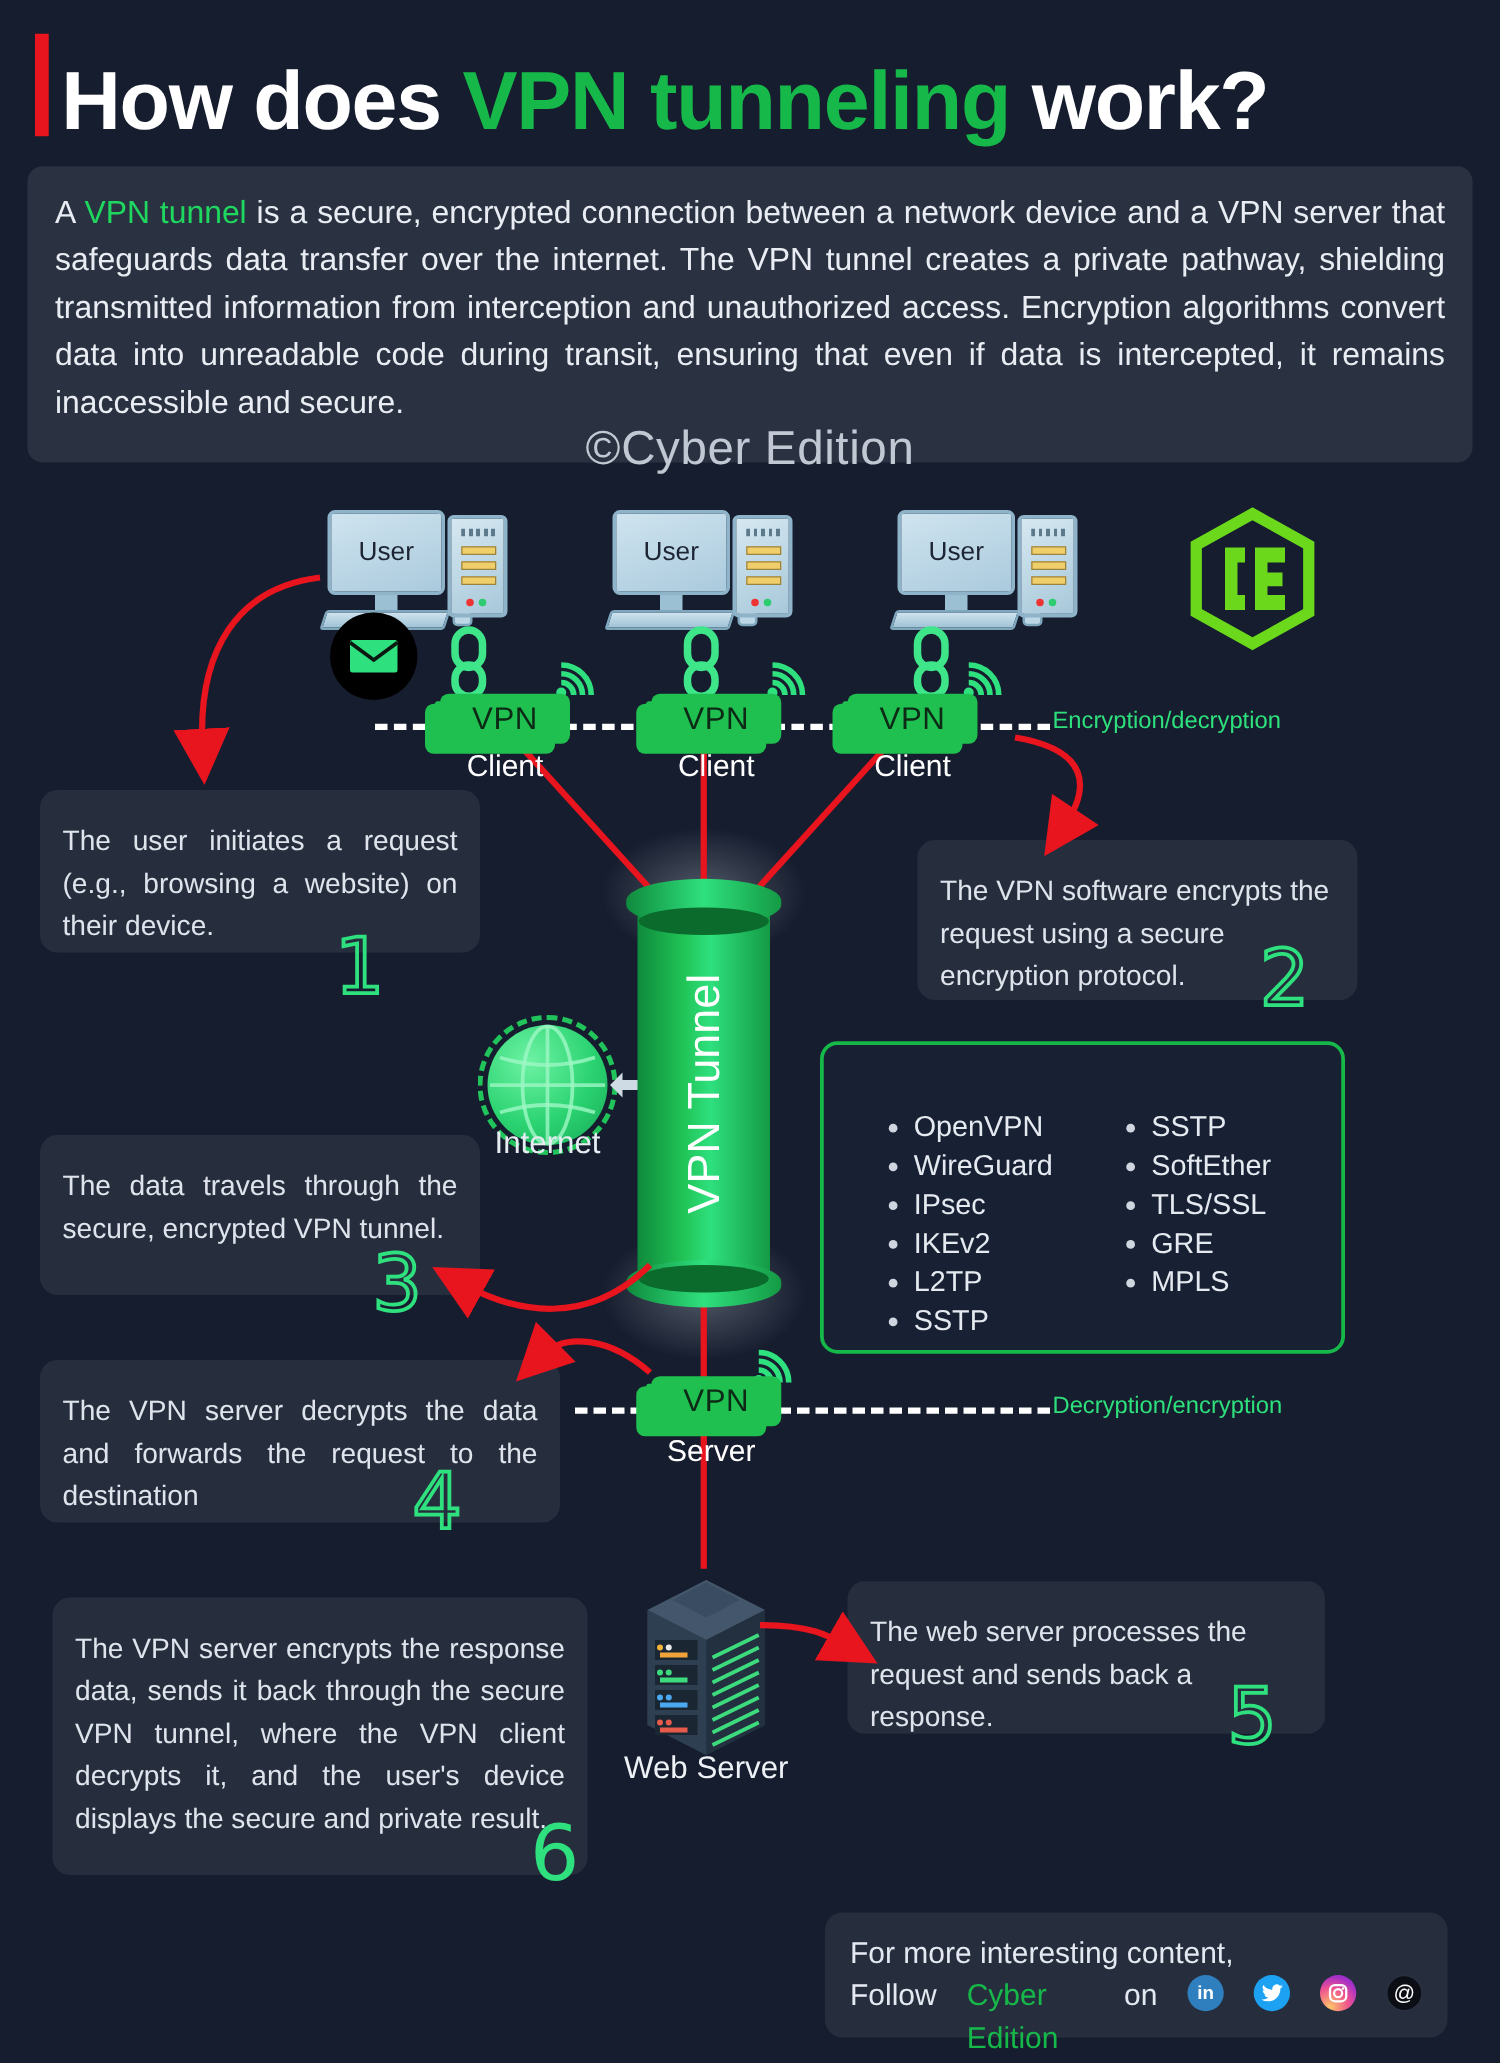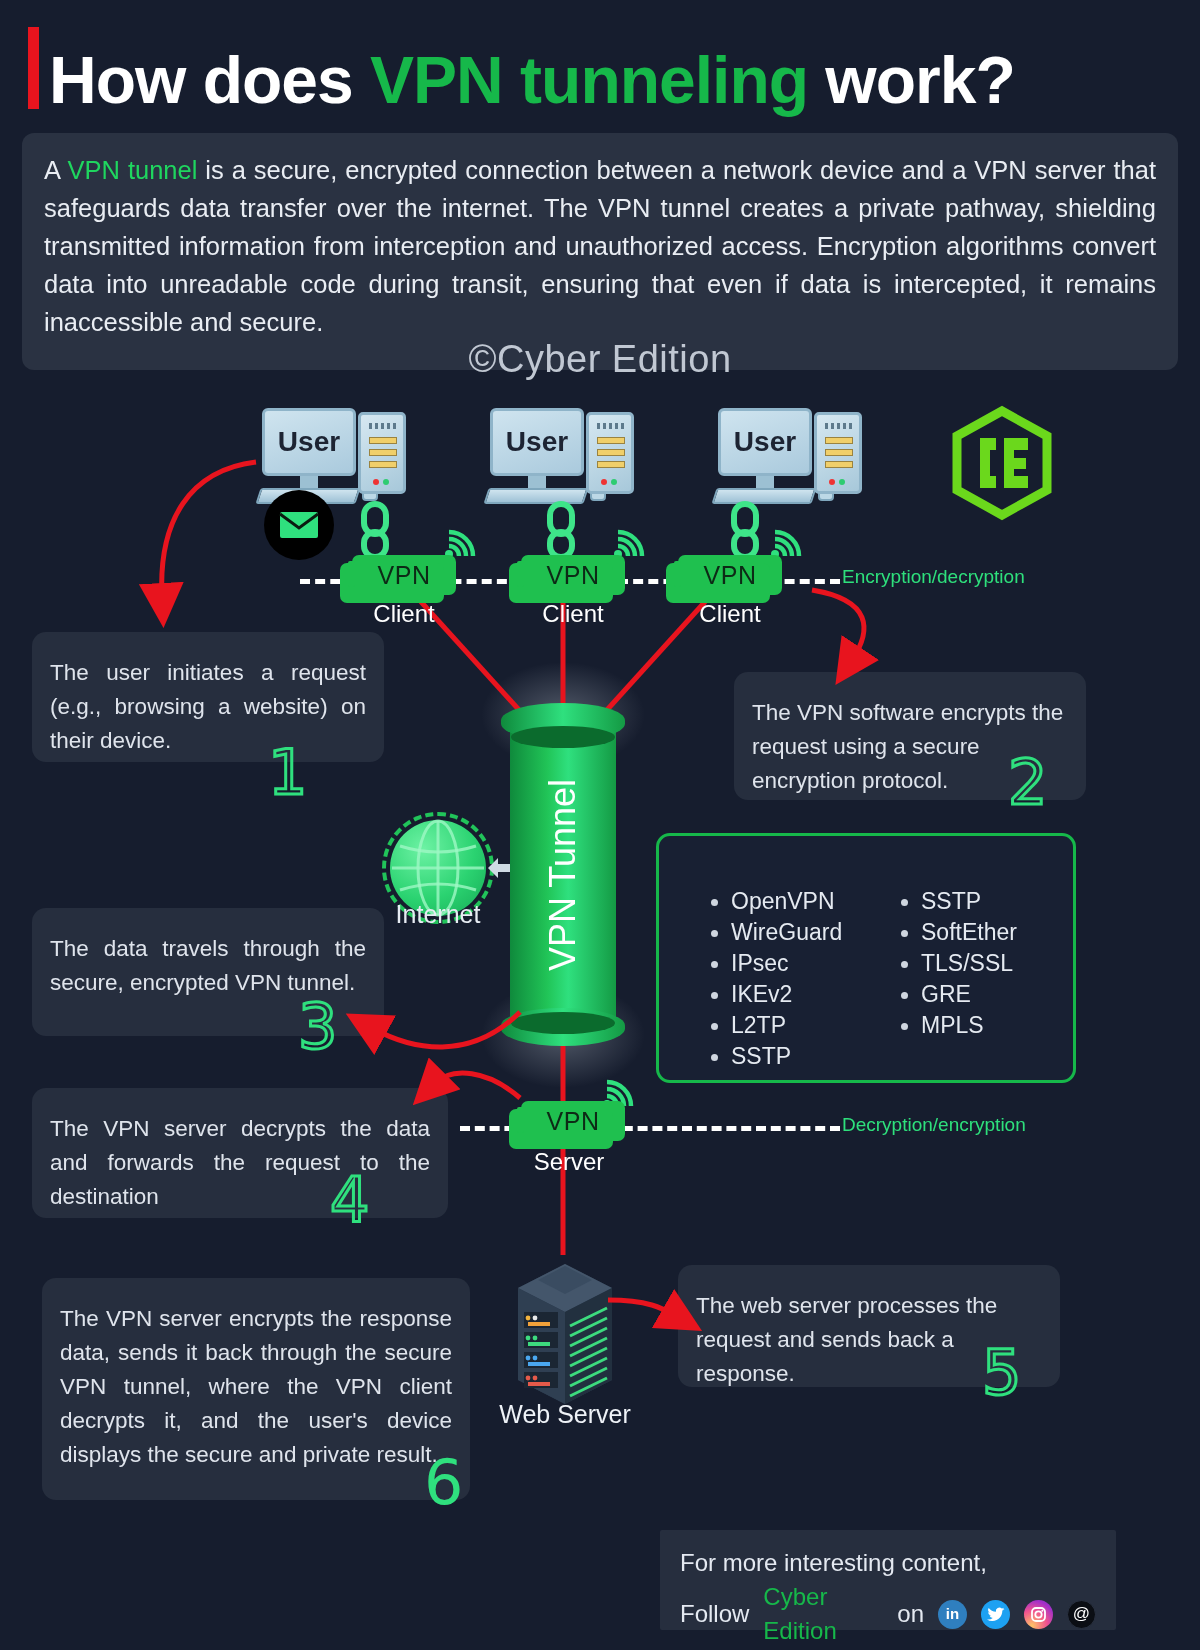--- a/index.html
+++ b/index.html
@@ -72,21 +72,21 @@
   .stepnum.solid { color: #2fe07e; -webkit-text-stroke: 0; }
 
   
   .workstation { position: absolute; width: 150px; height: 100px; }
   .monitor {
     position: absolute; left: 0; top: 0; width: 94px; height: 68px;
     background: linear-gradient(160deg,#cfe4ef 0%, #aacadd 100%);
     border: 3px solid #8fb4c9; border-radius: 6px;
     display: flex; align-items: center; justify-content: center;
   }
-  .monitor span { color: #1d2433; font-size: 28px; font-weight: bold; }
+  .monitor span { color: #1d2433; font-size: 21px; font-weight: normal; }
   .mon-neck { position:absolute; left:38px; top:68px; width:18px; height:12px; background:#9cc0d3; }
   .keyboard {
     position:absolute; left:-4px; top:80px; width:100px; height:16px;
     background: linear-gradient(180deg,#cfe4ef,#9fc2d6);
     border:2px solid #7fa7bd; border-radius:3px; transform: skewX(-18deg);
   }
   .mouse { position:absolute; left:100px; top:82px; width:16px; height:11px;
     background:#bcd8e6; border:2px solid #7fa7bd; border-radius:4px; }
   .tower {
     position:absolute; left:96px; top:4px; width:48px; height:82px;
@@ -206,26 +206,26 @@
 
   
   #ce-logo { position:absolute; left:952px; top:408px; width:100px; height:110px; z-index:3; }
 
   
   #mailbadge { position:absolute; left:264px; top:490px; width:70px; height:70px;
     border-radius:50%; background:#000; display:flex; align-items:center; justify-content:center; z-index:7; }
 
   
   #footer {
-    position:absolute; left:660px; top:1530px; width:456px; height:100px;
-    background:#262e3e; border-radius:2px; padding:16px 20px;
+    position:absolute; left:660px; top:1530px; width:498px; height:100px;
+    background:#262e3e; border-radius:14px; padding:16px 20px;
     z-index:5;
   }
   #footer .l1 { color:#e4e9f1; font-size:24px; line-height:34px; }
-  #footer .l2 { color:#e4e9f1; font-size:24px; line-height:34px; display:flex; align-items:center; gap:14px; }
+  #footer .l2 { color:#e4e9f1; font-size:24px; line-height:34px; display:flex; gap:24px; }
   #footer .brand { color:#16b84a; }
   .sicon { width:29px; height:29px; border-radius:50%; display:inline-flex;
     align-items:center; justify-content:center; flex:0 0 auto; }
   .si-in { background:#2f7fbf; color:#fff; font-size:15px; font-weight:bold; }
   .si-tw { background:#1da1f2; color:#fff; font-size:16px; }
   .si-ig { background: radial-gradient(circle at 28% 88%, #fdc468 0%, #f0538f 45%, #a530c8 75%, #7e2fc9 100%);
            color:#fff; font-size:15px; }
   .si-th { background:#0b0e14; color:#fff; font-size:17px; border:1px solid #2a3242; }
 
   svg { display:block; overflow: visible; }

